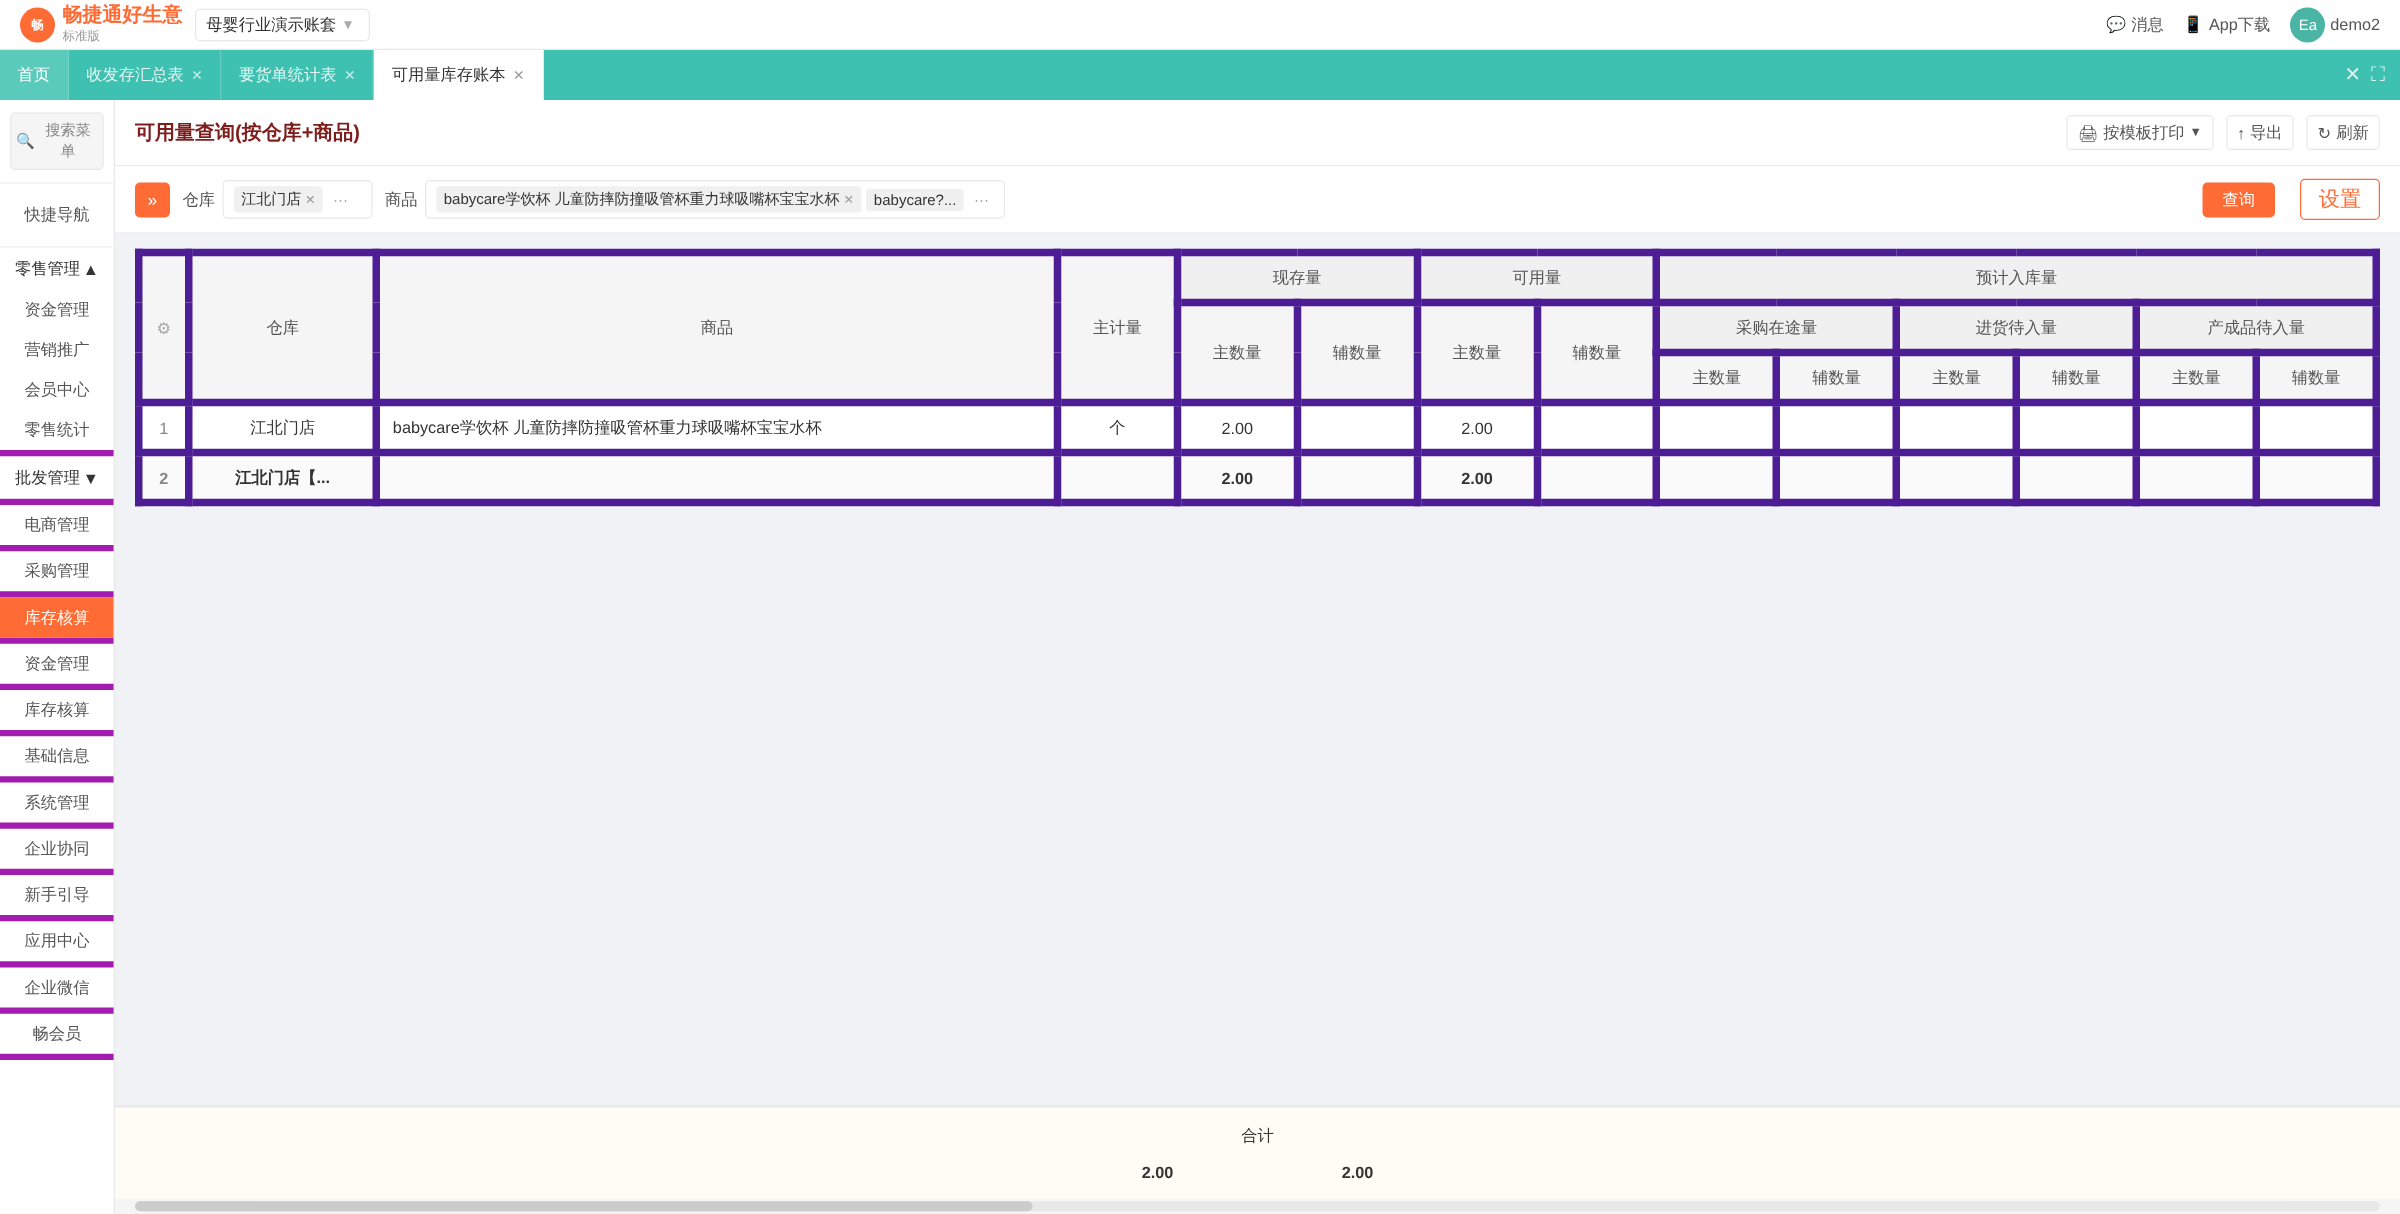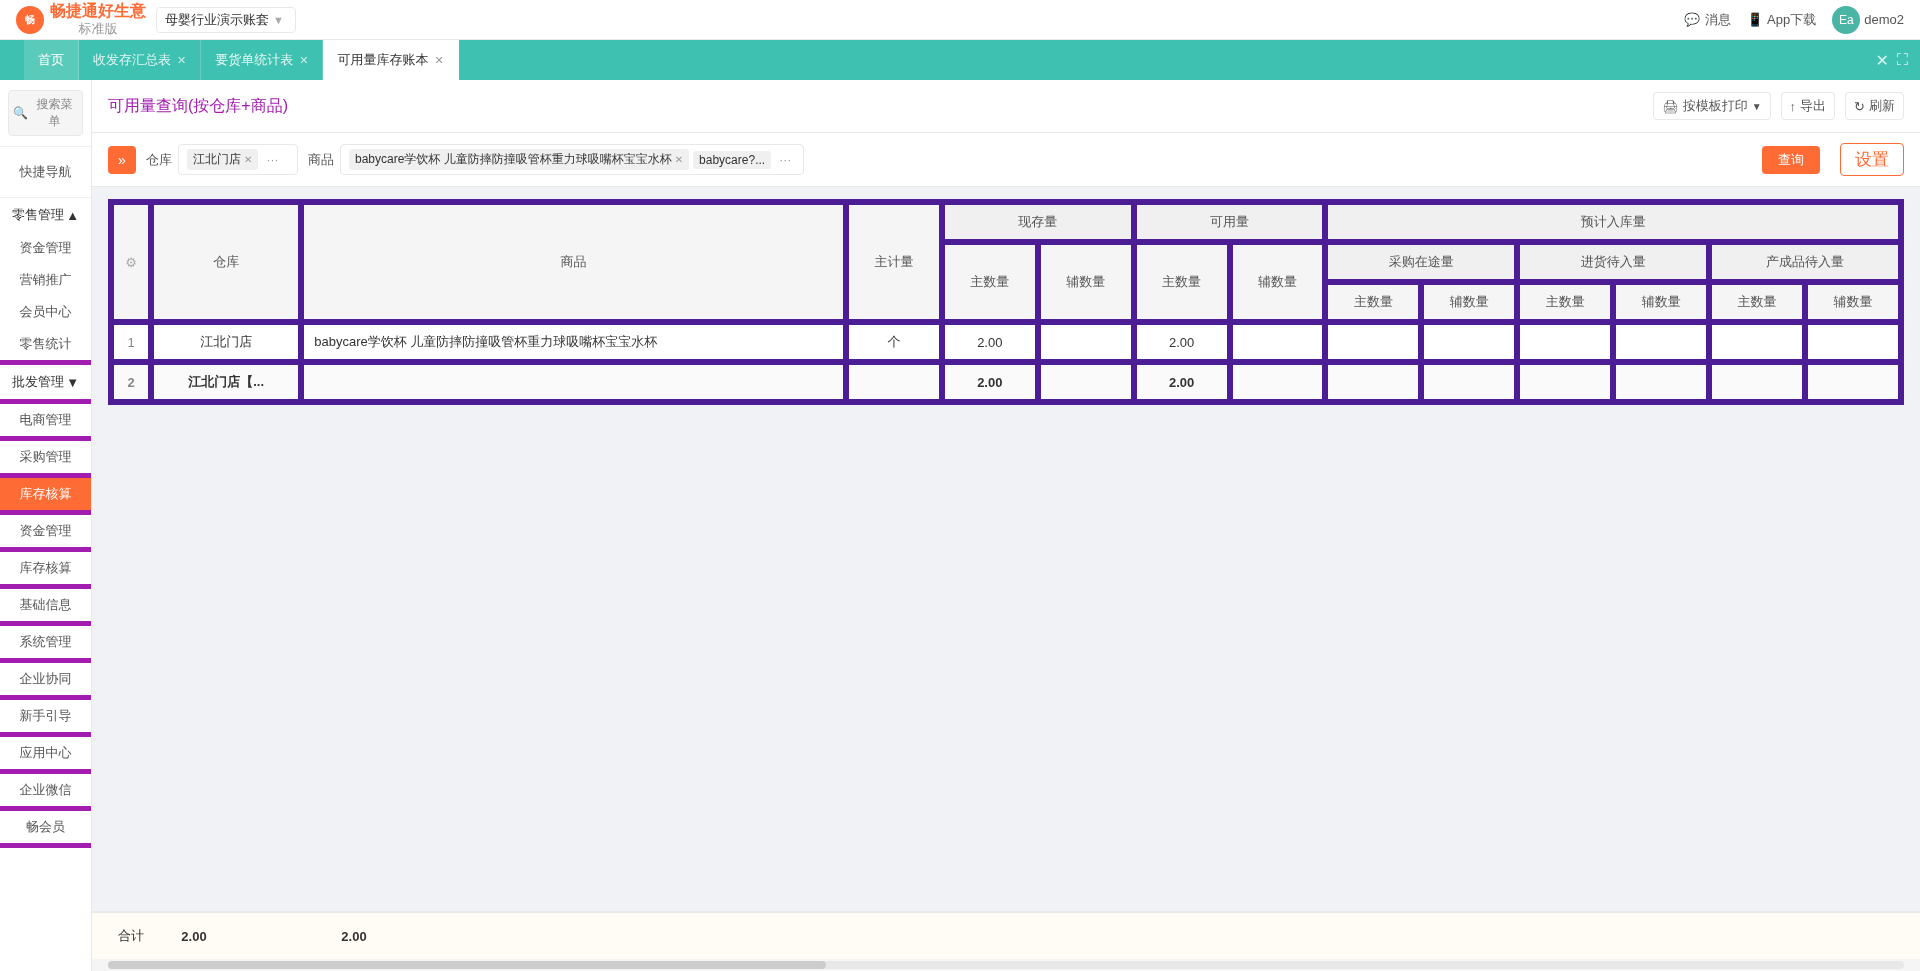--- a/index.html
+++ b/index.html
@@ -4,30 +4,30 @@
   <style>
     * { box-sizing: border-box; margin: 0; padding: 0; }
     body { font-family: 'Microsoft YaHei', Arial, sans-serif; font-size: 13px; background: #f5f5f5; color: #333; display: flex; flex-direction: column; height: 971px; overflow: hidden; }
 
     
     .top-bar { height: 40px; background: #fff; display: flex; align-items: center; justify-content: space-between; padding: 0 16px; border-bottom: 1px solid #e8e8e8; flex-shrink: 0; }
     .top-bar-left { display: flex; align-items: center; gap: 10px; }
     .logo-area { display: flex; align-items: center; gap: 6px; }
     .logo-icon { width: 28px; height: 28px; background: #ff6b35; border-radius: 50%; display: flex; align-items: center; justify-content: center; color: #fff; font-size: 10px; font-weight: bold; }
     .logo-text { font-size: 16px; color: #ff6b35; font-weight: bold; line-height: 1.2; }
-    .logo-sub { font-size: 13px; color: #999; text-align: center; }
+    .logo-sub { font-size: 10px; color: #999; }
     .industry-select { display: flex; align-items: center; gap: 4px; border: 1px solid #e8e8e8; border-radius: 4px; padding: 3px 8px; cursor: pointer; font-size: 13px; color: #333; background: #fff; min-width: 140px; }
     .top-bar-right { display: flex; align-items: center; gap: 16px; }
     .top-bar-action { display: flex; align-items: center; gap: 4px; color: #555; font-size: 13px; cursor: pointer; }
     .avatar { width: 28px; height: 28px; border-radius: 50%; background: #4ab5a5; display: flex; align-items: center; justify-content: center; color: #fff; font-size: 12px; }
 
     
     .tab-bar { height: 40px; background: #3ec1b0; display: flex; align-items: stretch; flex-shrink: 0; }
     .tab { display: flex; align-items: center; padding: 0 14px; font-size: 13px; cursor: pointer; color: rgba(255,255,255,0.85); gap: 6px; border-right: 1px solid rgba(255,255,255,0.2); }
-    .tab.home { background: rgba(255,255,255,0.15); color: #fff; margin-left: 24px; }
+    .tab.home { background: rgba(255,255,255,0.15); color: #fff; }
     .tab.active { background: #fff; color: #333; }
     .tab-close { color: rgba(255,255,255,0.7); font-size: 11px; cursor: pointer; }
     .tab.active .tab-close { color: #999; }
     .tab-actions { margin-left: auto; display: flex; align-items: center; gap: 8px; padding: 0 12px; }
     .tab-action-btn { color: #fff; font-size: 16px; cursor: pointer; opacity: 0.8; }
 
     
     .main-layout { display: flex; flex: 1; overflow: hidden; }
 
     
@@ -39,21 +39,21 @@
     .sidebar-section { border-bottom: 5px solid #a21caf; }
     .sidebar-section-header { padding: 8px 12px; font-size: 13px; color: #333; cursor: pointer; display: flex; align-items: center; justify-content: space-between; font-weight: 500; }
     .sidebar-item { padding: 7px 12px; font-size: 13px; color: #555; cursor: pointer; text-align: center; }
     .sidebar-item.active { background: #ff6b35; color: #fff; border-radius: 0; }
 
     
     .content-area { flex: 1; display: flex; flex-direction: column; overflow: hidden; background: #f0f2f5; }
 
     
     .page-header { background: #fff; padding: 12px 16px; border-bottom: 1px solid #e8e8e8; display: flex; align-items: center; justify-content: space-between; flex-shrink: 0; }
-    .page-title { font-size: 16px; font-weight: 400; color: #a21caf; }
+    .page-title { font-size: 16px; font-weight: 700; color: #7f1d1d; }
     .page-actions { display: flex; align-items: center; gap: 10px; }
     .page-action-btn { display: flex; align-items: center; gap: 4px; font-size: 13px; color: #555; cursor: pointer; padding: 4px 8px; border: 1px solid #e8e8e8; border-radius: 4px; background: #fff; }
 
     
     .filter-bar { background: #fff; padding: 10px 16px; border-bottom: 1px solid #e8e8e8; display: flex; align-items: center; gap: 10px; flex-shrink: 0; }
     .filter-expand-btn { width: 28px; height: 28px; background: #ff6b35; border-radius: 4px; display: flex; align-items: center; justify-content: center; cursor: pointer; color: #fff; font-size: 14px; flex-shrink: 0; }
     .filter-group { display: flex; align-items: center; gap: 6px; }
     .filter-label { font-size: 13px; color: #555; white-space: nowrap; }
     .filter-value-box { display: flex; align-items: center; gap: 4px; border: 1px solid #e8e8e8; border-radius: 4px; padding: 4px 8px; min-width: 120px; background: #fff; }
     .filter-tag { background: #f0f0f0; border-radius: 3px; padding: 2px 6px; font-size: 12px; color: #333; display: flex; align-items: center; gap: 3px; }
@@ -69,21 +69,21 @@
     .data-table th, .data-table td { border: 6px solid #4c1d95; padding: 8px 10px; text-align: center; white-space: nowrap; }
     .data-table thead th { background: #f5f5f5; color: #555; font-weight: 500; }
     .data-table thead th.group-header { background: #f0f0f0; }
     .data-table tbody tr:nth-child(even) { background: #fafafa; }
     .data-table .row-index { color: #888; width: 40px; }
     .settings-col { width: 36px; }
     .gear-icon-cell { color: #aaa; cursor: pointer; }
 
     
     .table-footer { background: #fffbf5; border-top: 2px solid #e8e8e8; padding: 8px 16px; display: flex; align-items: center; flex-shrink: 0; }
-    .footer-inner { display: flex; align-items: center; width: 100%; }
+    .footer-inner { display: flex; align-items: center; width: 100%; flex-direction: column; }
     .footer-label { font-size: 13px; color: #333; font-weight: 500; padding: 6px 10px; }
     .footer-values { display: flex; gap: 0; }
     .footer-cell { padding: 6px 10px; font-size: 13px; font-weight: bold; color: #333; min-width: 80px; text-align: center; }
 
     
     .table-scroll-bar { height: 12px; background: #f5f5f5; display: flex; align-items: center; padding: 0 16px; flex-shrink: 0; }
     .scroll-track { flex: 1; height: 8px; background: #e8e8e8; border-radius: 4px; position: relative; }
     .scroll-thumb { position: absolute; left: 0; top: 0; width: 40%; height: 100%; background: #ccc; border-radius: 4px; }
   </style>
 </head>

